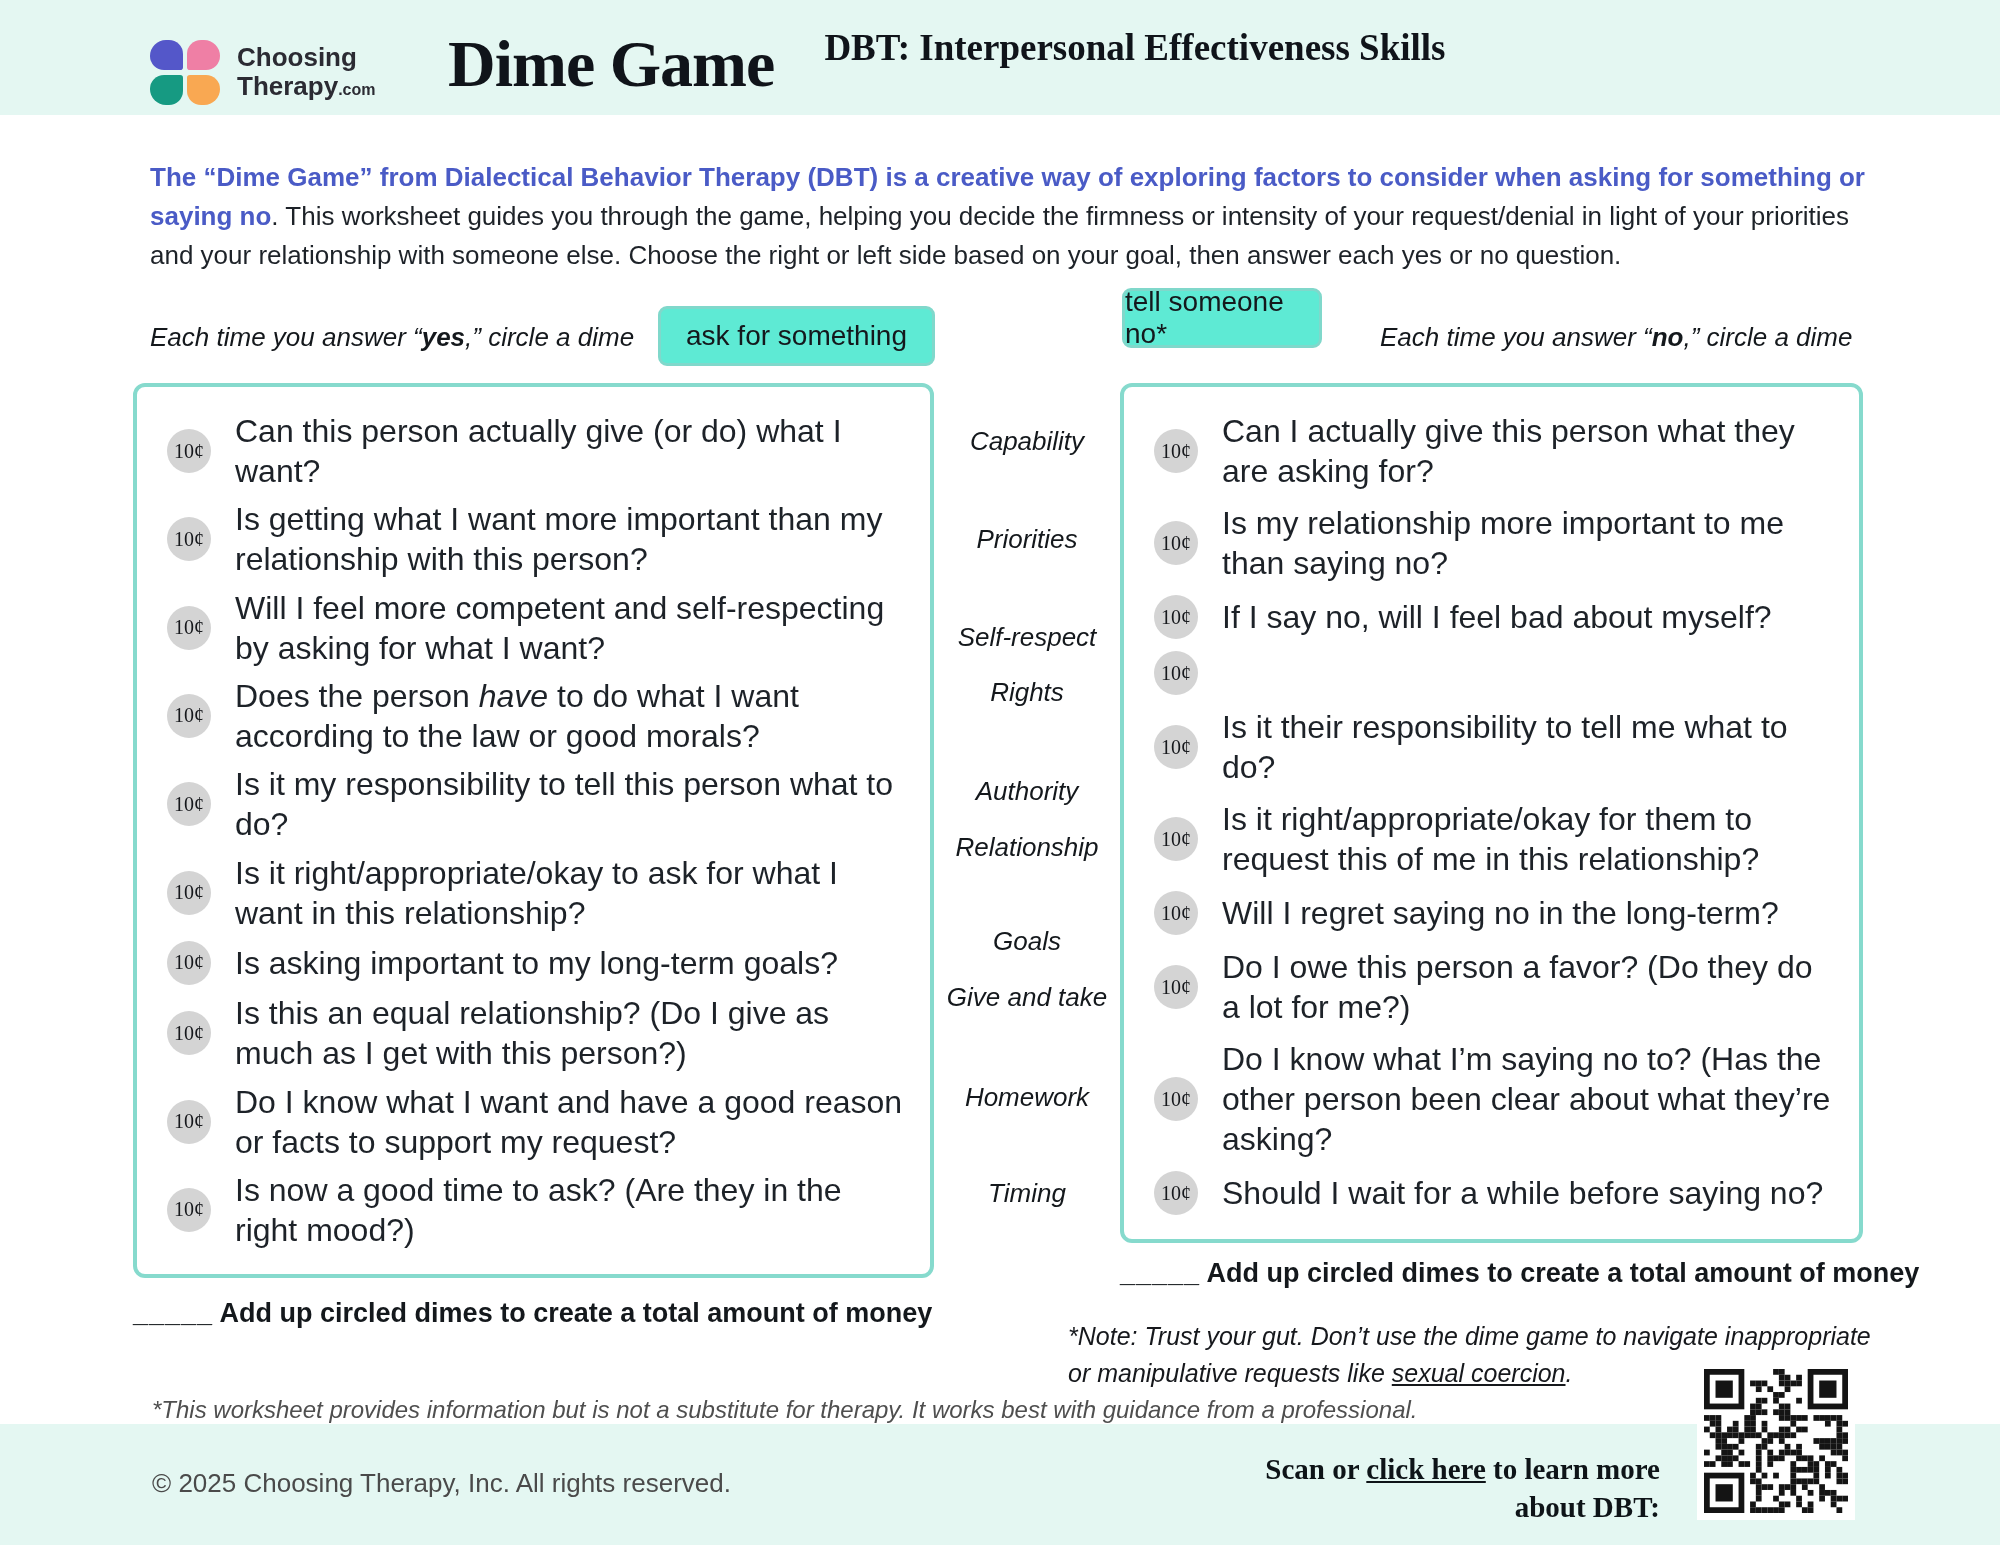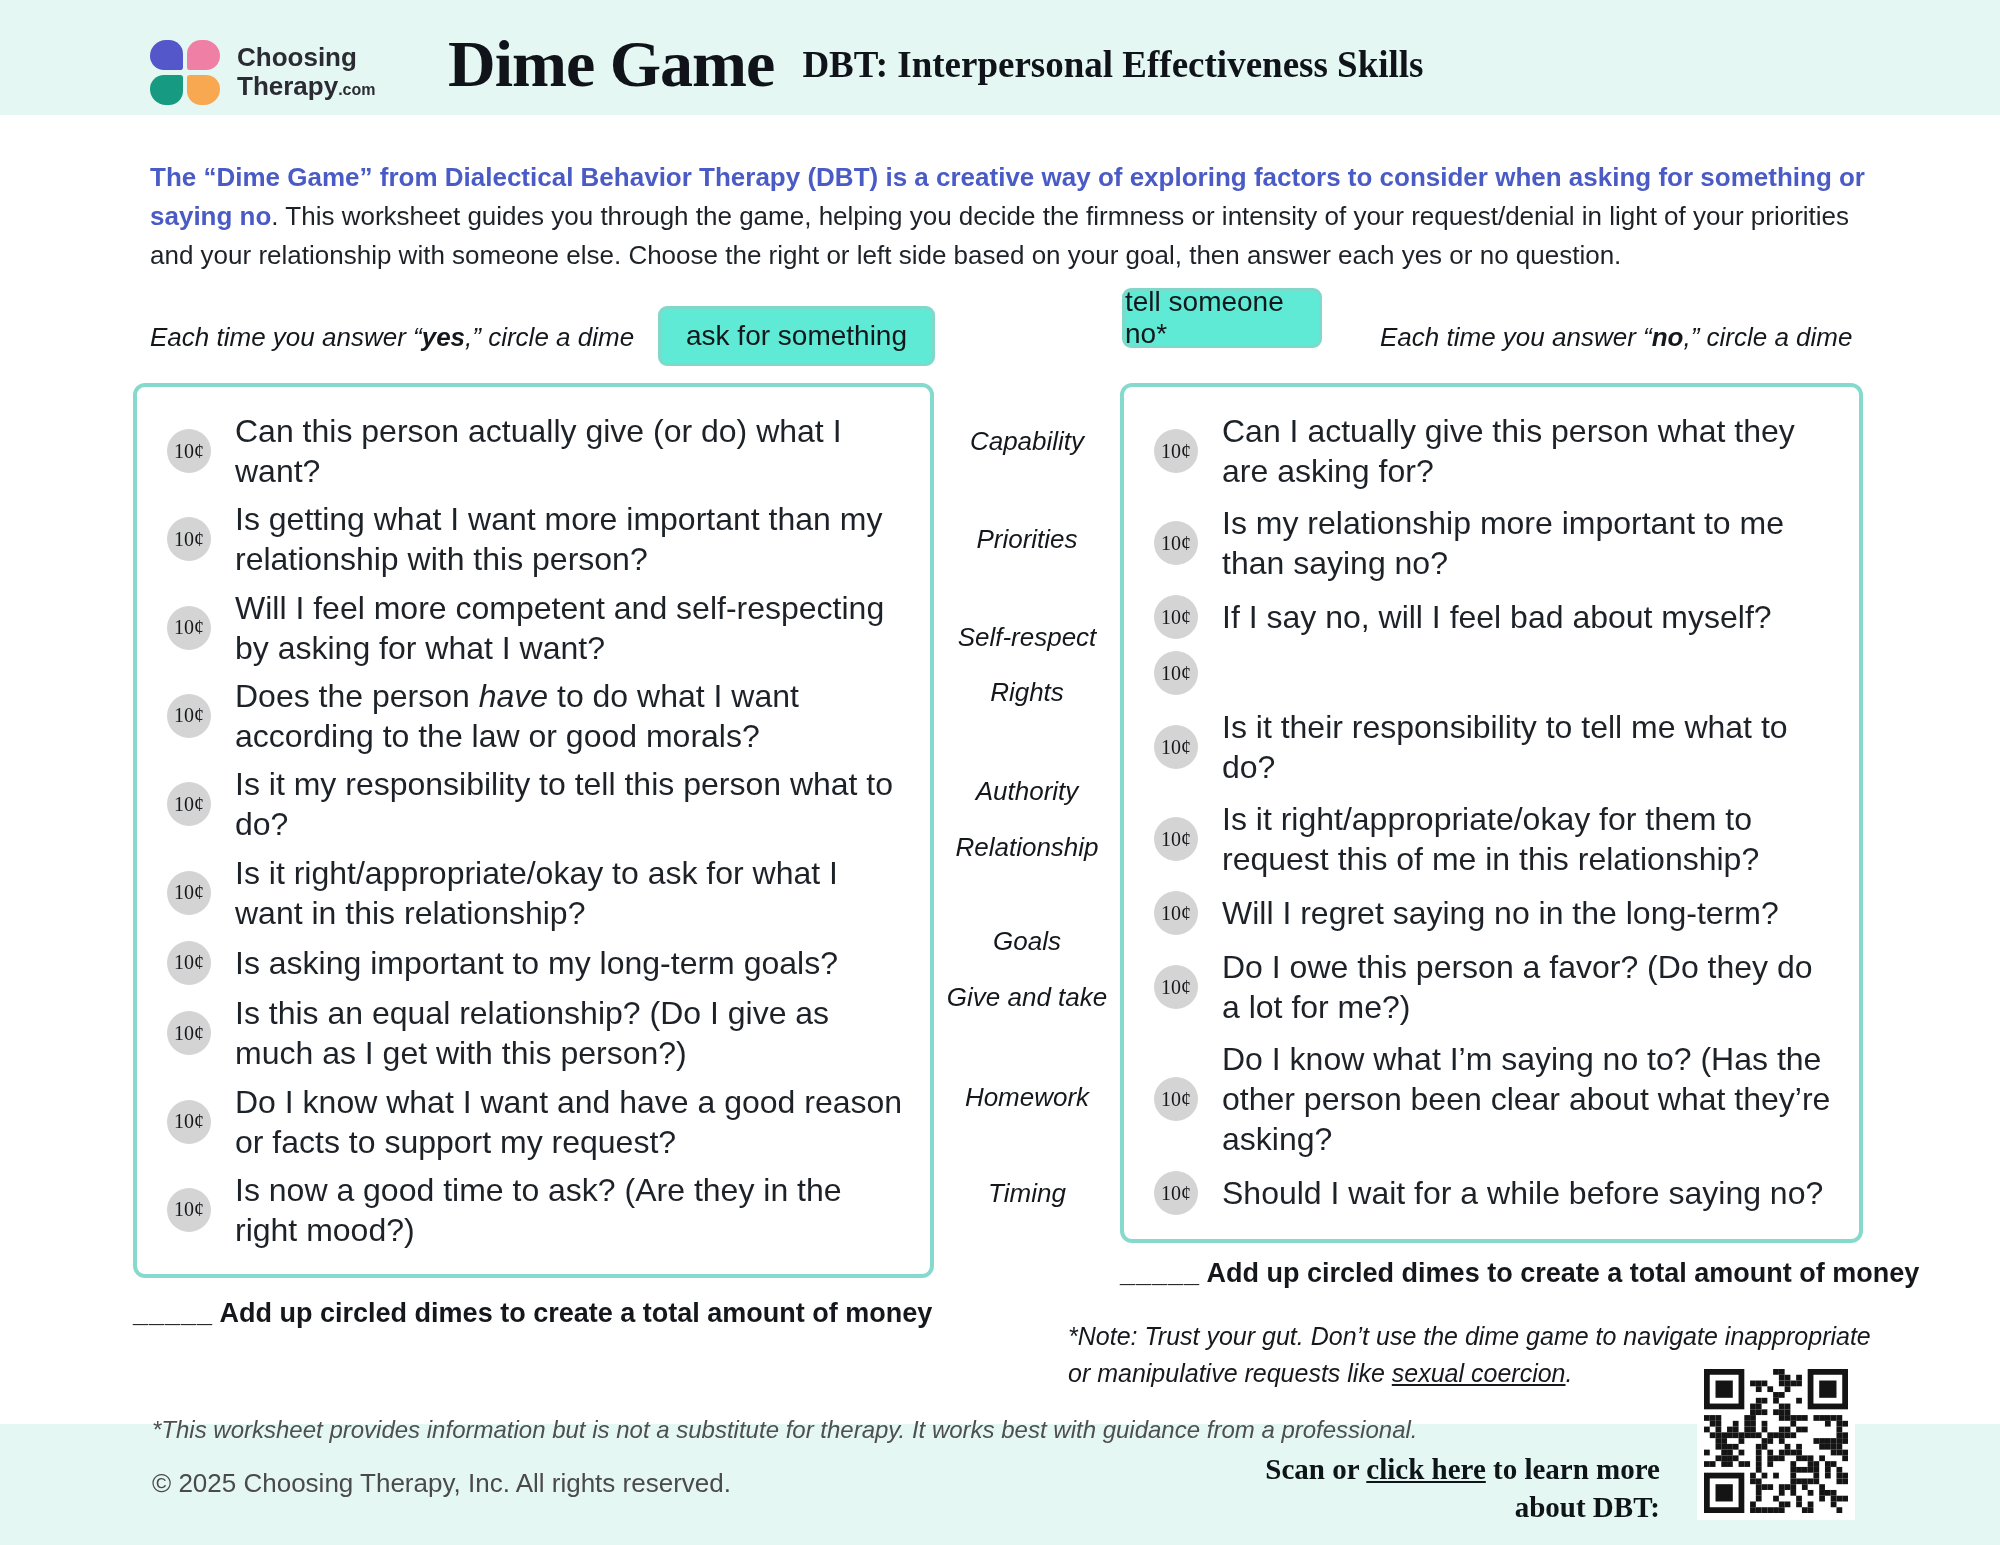--- a/index.html
+++ b/index.html
@@ -16,21 +16,21 @@
   .logo { position:absolute; left:150px; top:40px; display:flex; align-items:center; gap:15px; }
   .logo-mark { position:relative; width:72px; height:66px; }
   .petal { position:absolute; width:33px; height:30px; }
   .petal-purple { left:0;  top:0;  background:#5457c9; border-radius:17px 15px 3px 15px; }
   .petal-pink   { left:37px; top:0;  background:#ef7fa5; border-radius:15px 17px 15px 3px; }
   .petal-teal   { left:0;  top:35px; background:#169a82; border-radius:15px 3px 15px 17px; }
   .petal-orange { left:37px; top:35px; background:#f9a852; border-radius:3px 15px 17px 15px; }
   .logo-text { font-size:26px; line-height:29px; font-weight:700; color:#2b2b33; letter-spacing:0; }
   .logo-suffix { font-size:16px; font-weight:700; color:#2b2b33; }
 
-  .title-row { position:absolute; left:448px; top:26px; display:flex; align-items:center; gap:28px; }
+  .title-row { position:absolute; left:448px; top:26px; display:flex; align-items:flex-start; gap:50px; }
   .doc-title { font-family:"Liberation Serif", serif; font-weight:700; font-size:66px; letter-spacing:-1px; color:#10141a; }
   .doc-subtitle { font-family:"Liberation Serif", serif; font-weight:700; font-size:37px; color:#10141a; }
 
   .intro { position:absolute; left:150px; top:158px; width:1720px; font-size:26px; line-height:39px; color:#1d2228; }
   .intro-highlight { color:#4a5bc6; font-weight:700; }
 
   .prompt { position:absolute; font-style:italic; font-size:26px; color:#14181c; }
   .prompt b { }
   .prompt-left { left:150px; top:322px; }
   .prompt-right { left:1380px; top:322px; }
@@ -58,21 +58,21 @@
 
   .addup { position:absolute; font-size:27px; font-weight:700; color:#14181c; }
   .addup-left  { left:133px;  top:1298px; }
   .addup-right { left:1120px; top:1258px; }
   .addup .blank { letter-spacing:1px; }
 
   .note { position:absolute; left:1068px; top:1318px; width:820px;
           font-style:italic; font-size:25px; line-height:37px; color:#16181c; }
   .note a { color:inherit; text-decoration:underline; cursor:pointer; }
 
-  .disclaimer { position:absolute; left:152px; top:1396px; font-style:italic; font-size:24px; color:#4f4f4f;margin-top:20px; }
+  .disclaimer { position:absolute; left:152px; top:1396px; font-style:italic; font-size:24px; color:#4f4f4f; }
   .copyright  { position:absolute; left:152px; top:1468px; font-size:26px; color:#4a4a4a; }
 
   .scan { position:absolute; left:1210px; top:1450px; width:450px; text-align:right;
           font-family:"Liberation Serif", serif; font-weight:700; font-size:29px; line-height:38px; color:#0e1418; }
   .scan a { color:inherit; text-decoration:underline; cursor:pointer; }
 
   .qr-box { position:absolute; left:1697px; top:1362px; width:158px; height:158px;
             background:#ffffff; display:flex; align-items:center; justify-content:center; }
   .qr-box svg { width:144px; height:144px; }
 </style>

